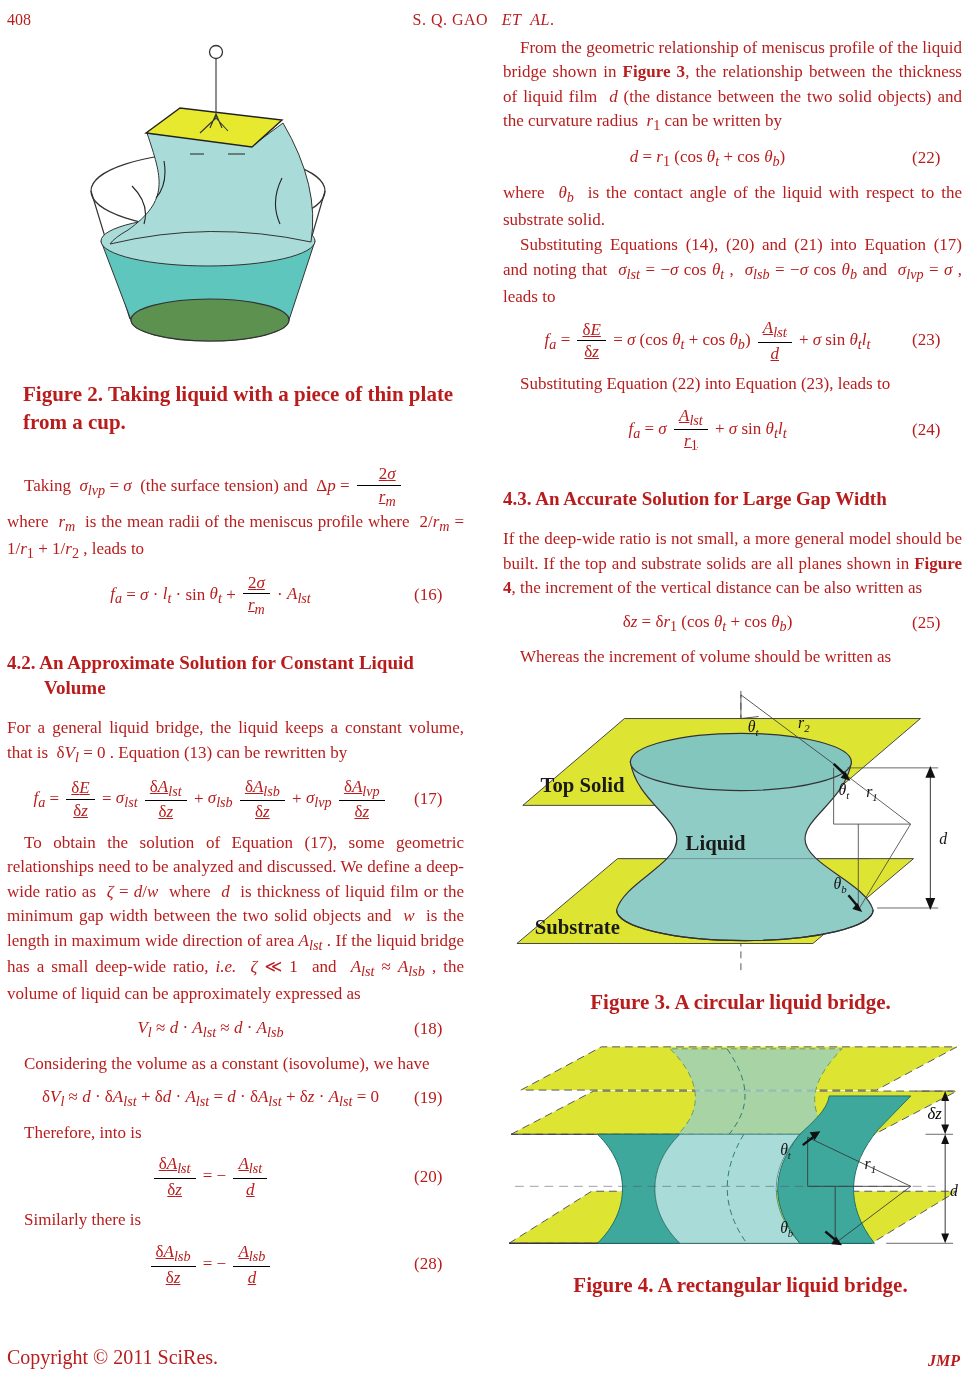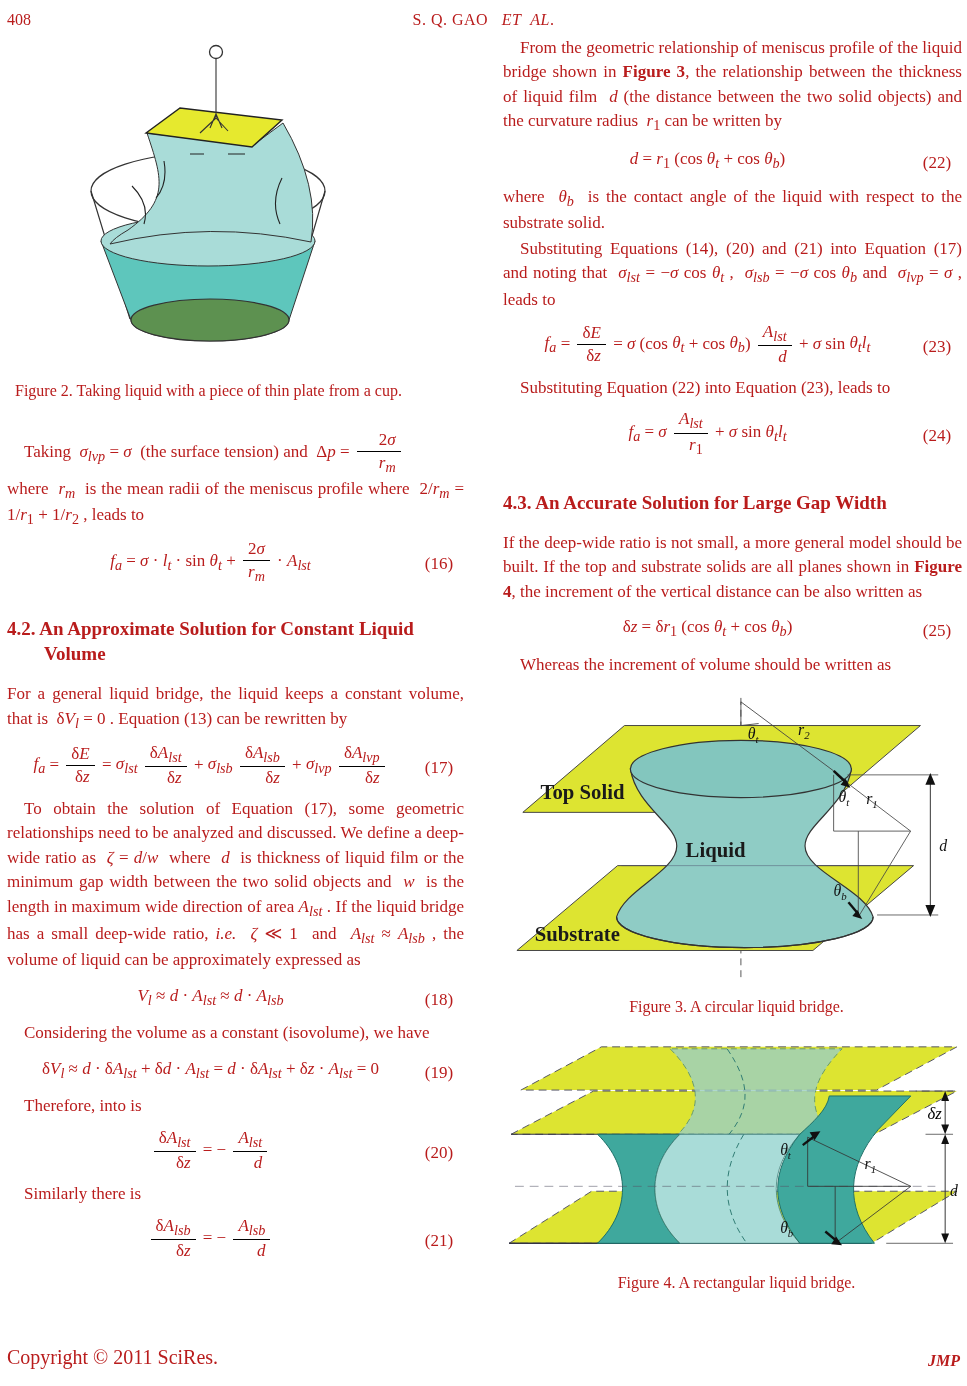--- a/index.html
+++ b/index.html
@@ -18,26 +18,26 @@
   p { margin:0; }
   .para { margin:0 0 1px 0; }
   .indent { text-indent:17px; }
   .h2 {
     font-weight:bold; font-size:19px; line-height:1.32; text-align:left;
     margin:32px 0 16px 0; padding-left:37px; text-indent:-37px;
   }
   .h2.narrow { max-width:432px; }
   .eqrow { display:flex; align-items:center; margin:9px 0; }
   .eqbody { flex:1; text-align:center; }
-  .eqnum { width:50px; text-align:center;margin-top:6px; }
-  .frac { display:inline-block; vertical-align:middle; text-align:right; line-height:1.15; margin:0 3px; }
+  .eqnum { width:50px; text-align:left; }
+  .frac { display:inline-block; vertical-align:middle; text-align:center; line-height:1.15; margin:0 3px;text-decoration:underline; }
   .frac .num { display:block; padding:0 5px 1px 5px; border-bottom:1.2px solid #000; }
   .frac .den { display:block; padding:1px 5px 0 5px; }
   .fig { text-align:center; }
-  .figcap { font-weight:normal; font-size:16px; line-height:1.3; text-align:left; margin:6px 0 0 8px; }
+  .figcap { font-weight:bold; font-size:21px; line-height:1.3; text-align:left; margin:6px 0 0 16px; }
   .figcap.center { text-align:center; }
   .ftr-left  { position:absolute; left:7px;  bottom:14px; font-size:20px; }
   .ftr-right { position:absolute; right:7px; bottom:14px; font-size:16px; font-weight:bold; font-style:italic; }
   svg text { font-family:"Liberation Serif", serif; }
   .svglbl { font-weight:bold; font-size:21px; fill:#1a1a1a; }
   .mathlbl { font-style:italic; font-size:16px; fill:#111; }
   .mathsub { font-style:italic; font-size:11px; fill:#111; }
 </style>
 </head>
 <body>
@@ -130,21 +130,21 @@
     </div>
 
     <p class="para indent">Similarly there is</p>
 
     <div class="eqrow">
       <span class="eqbody">
         <span class="frac"><span class="num">δ<i>A<sub>lsb</sub></i></span><span class="den">δ<i>z</i></span></span>
         <span>= −</span>
         <span class="frac"><span class="num"><i>A<sub>lsb</sub></i></span><span class="den"><i>d</i></span></span>
       </span>
-      <span class="eqnum">(21)</span>
+      <span class="eqnum">(28)</span>
     </div>
 
   </div>
 
   <div class="col col-right">
 
     <p class="para indent">From the geometric relationship of meniscus profile of the liquid bridge shown in <b>Figure 3</b>, the relationship between the thickness of liquid film&nbsp;&nbsp;<i>d</i> (the distance between the two solid objects) and the curvature radius&nbsp;&nbsp;<i>r</i><sub>1</sub> can be written by</p>
 
     <div class="eqrow">
       <span class="eqbody"><i>d</i> = <i>r</i><sub>1</sub> (cos <i>θ<sub>t</sub></i> + cos <i>θ<sub>b</sub></i>)</span>

